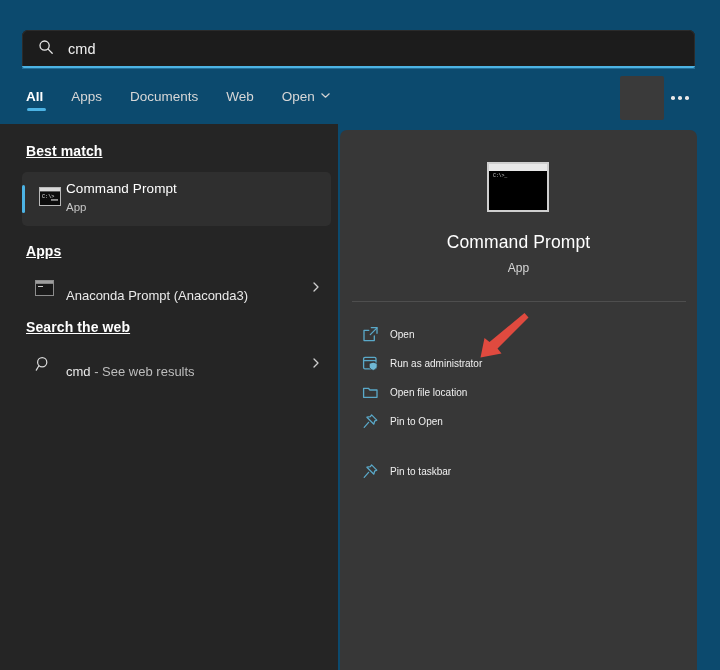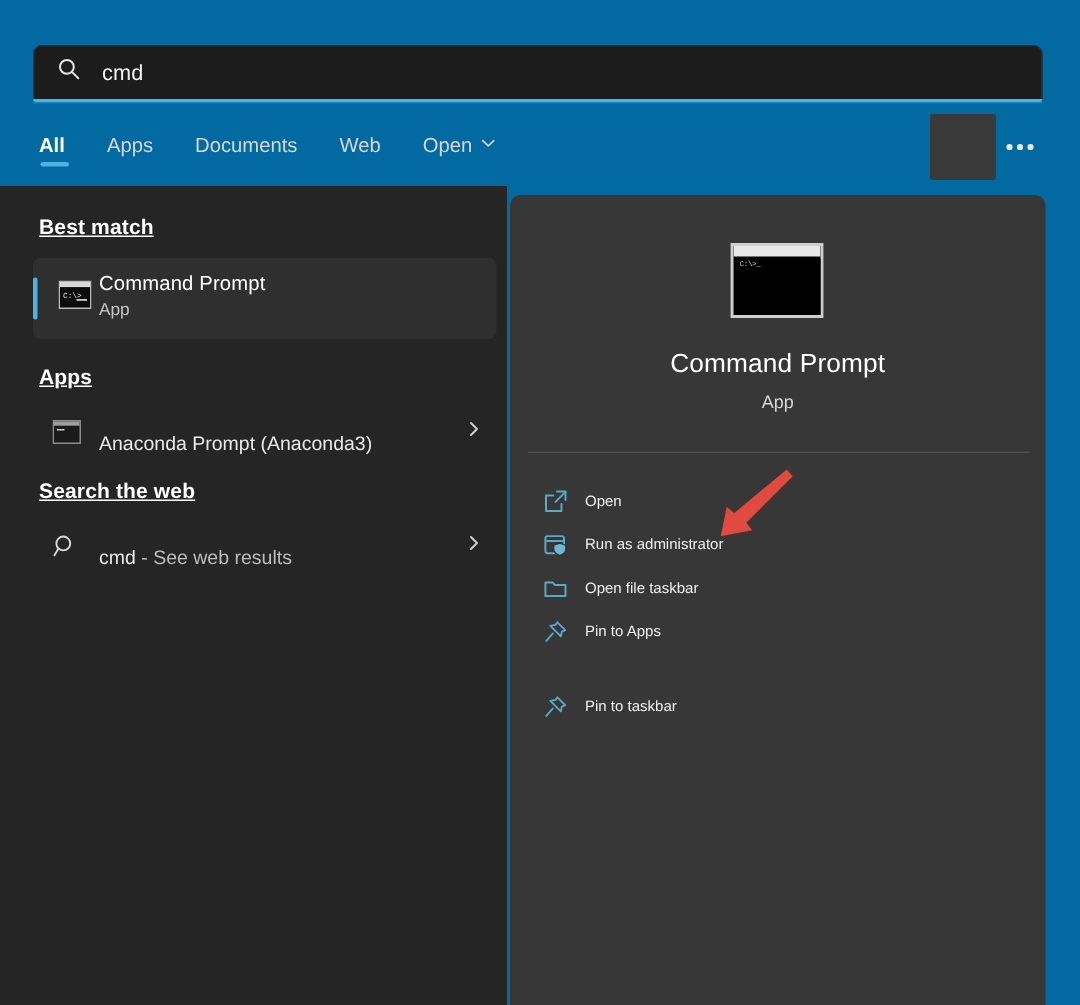--- a/index.html
+++ b/index.html
@@ -2,21 +2,21 @@
 <html><head>
 <meta charset="utf-8">
 <style>
   html,body{margin:0;padding:0;}
   body{
     width:720px;height:670px;overflow:hidden;
     background:#202020;
     font-family:"Liberation Sans","DejaVu Sans",sans-serif;
     -webkit-font-smoothing:antialiased;
   }
-  #root{position:relative;width:720px;height:670px;background:#0369a1;}
+  #root{position:relative;width:720px;height:670px;background:#0c4a6e;}
 
   
   .search-wrap{
     position:absolute;left:22px;top:30px;width:673px;height:37px;
     background:#1c1c1c;border-radius:6px 6px 0 0;
     box-shadow:0 0 0 1px #2b2b2b inset;
     display:flex;align-items:center;
   }
   .search-underline{
     position:absolute;left:22px;top:66px;width:673px;height:2px;
@@ -258,33 +258,33 @@
       </span>
       <span class="act-label">Run as administrator</span>
     </div>
 
     <div class="action" style="top:248px;">
       <span class="act-icon">
         <svg width="17" height="17" viewBox="0 0 17 17">
           <path d="M1.6 4.3 H6.4 L7.9 6 H15 V13.3 H1.6 Z" fill="none" stroke="#5aa9c9" stroke-width="1.3" stroke-linejoin="round"></path>
         </svg>
       </span>
-      <span class="act-label">Open file taskbar</span>
+      <span class="act-label">Open file location</span>
     </div>
 
     <div class="action" style="top:277px;">
       <span class="act-icon">
         <svg width="17" height="17" viewBox="0 0 17 17">
           <g stroke="#5aa9c9" stroke-width="1.25" fill="none" stroke-linejoin="round" stroke-linecap="round">
             <path d="M9.6 1.9 L14.8 7.1 L12.6 8.1 L11.9 11.2 L4.9 4.2 L8.4 3.6 Z"></path>
             <line x1="6.6" y1="9.3" x2="2.2" y2="14.3"></line>
           </g>
         </svg>
       </span>
-      <span class="act-label">Pin to Apps</span>
+      <span class="act-label">Pin to Open</span>
     </div>
 
     <div class="action" style="top:306px;margin-top:21px;">
       <span class="act-icon">
         <svg width="17" height="17" viewBox="0 0 17 17">
           <g stroke="#5aa9c9" stroke-width="1.25" fill="none" stroke-linejoin="round" stroke-linecap="round">
             <path d="M9.6 1.9 L14.8 7.1 L12.6 8.1 L11.9 11.2 L4.9 4.2 L8.4 3.6 Z"></path>
             <line x1="6.6" y1="9.3" x2="2.2" y2="14.3"></line>
           </g>
         </svg>

